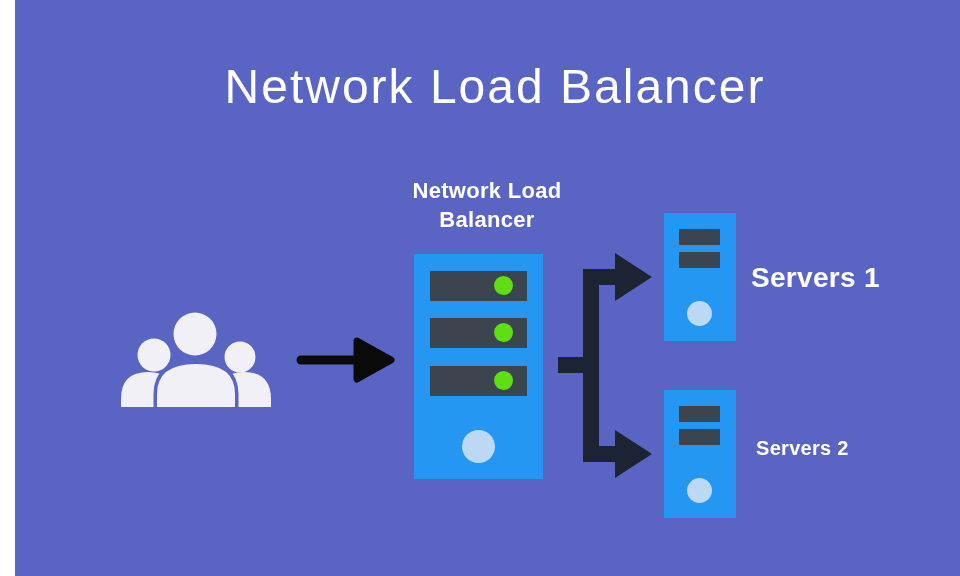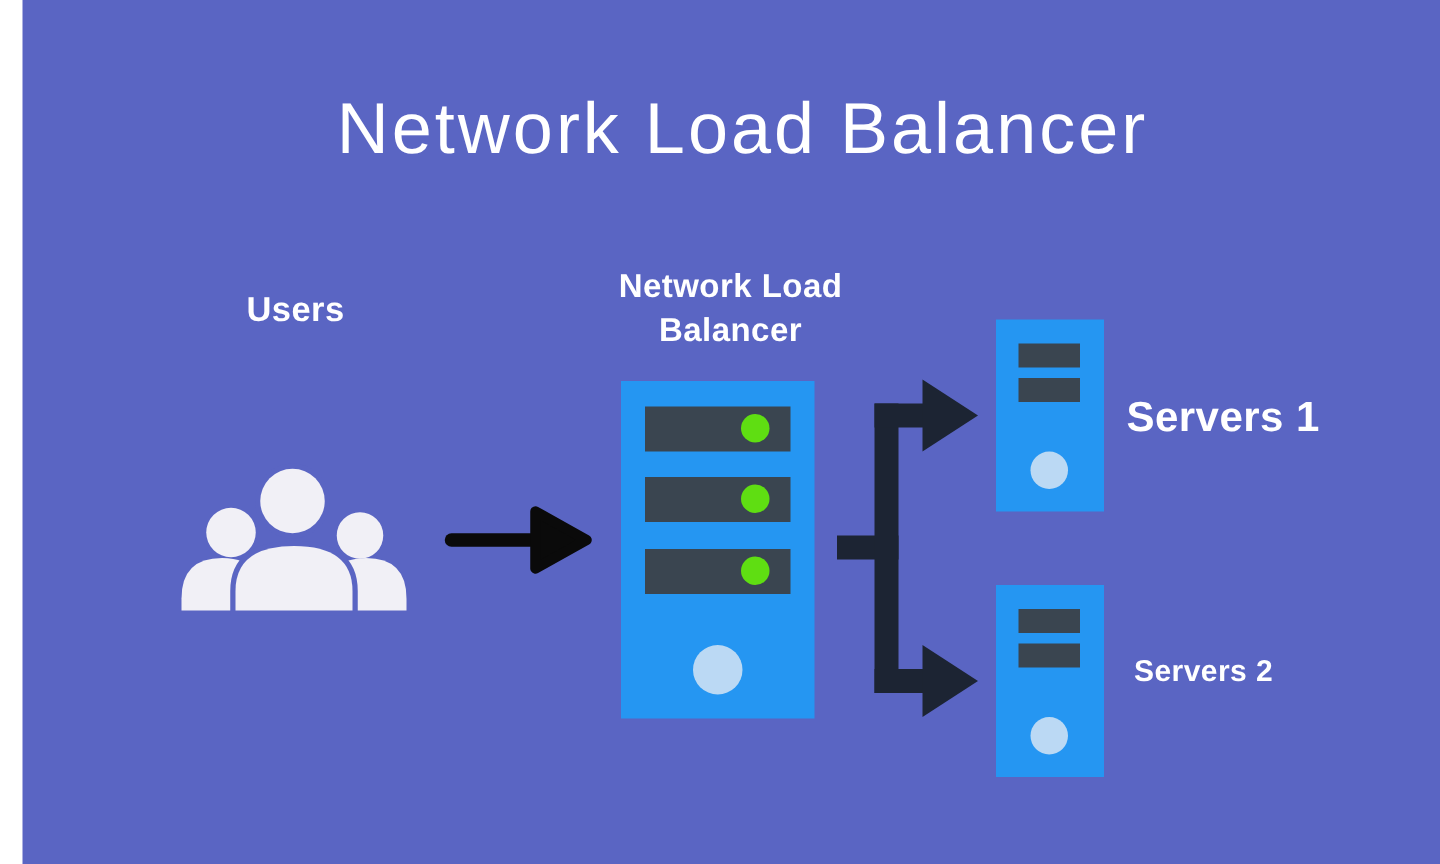--- a/index.html
+++ b/index.html
@@ -51,21 +51,20 @@
   .flow-head{fill:var(--flow-arrow-black,#0A0A0A);stroke:var(--flow-arrow-black,#0A0A0A);}
   .branch{fill:var(--branch-navy,#1C2433);}
 </style>
 </head>
 <body>
 
 <div id="canvas">
 
   <div id="title" class="abs">Network Load Balancer</div>
 
-  <div id="users-label" class="abs label">Users</div>
   <svg class="abs" style="left:100px;top:306px;" width="164" height="106" viewBox="0 0 164 106">
 
     <circle class="users-fill" cx="39" cy="49" r="16.5"></circle>
     <path class="users-fill" d="M6,101 L6,93 Q6,66 33,66 Q60,66 60,93 L60,101 Z"></path>
 
     <circle class="users-fill" cx="125" cy="51" r="15.5"></circle>
     <path class="users-fill" d="M102,101 L102,93 Q102,66 129,66 Q156,66 156,93 L156,101 Z"></path>
 
     <circle class="users-cut" cx="80" cy="28" r="21.5"></circle>
     <path class="users-cut" d="M42,101 L42,88 Q42,58 81,58 Q120,58 120,88 L120,101 Z"></path>

